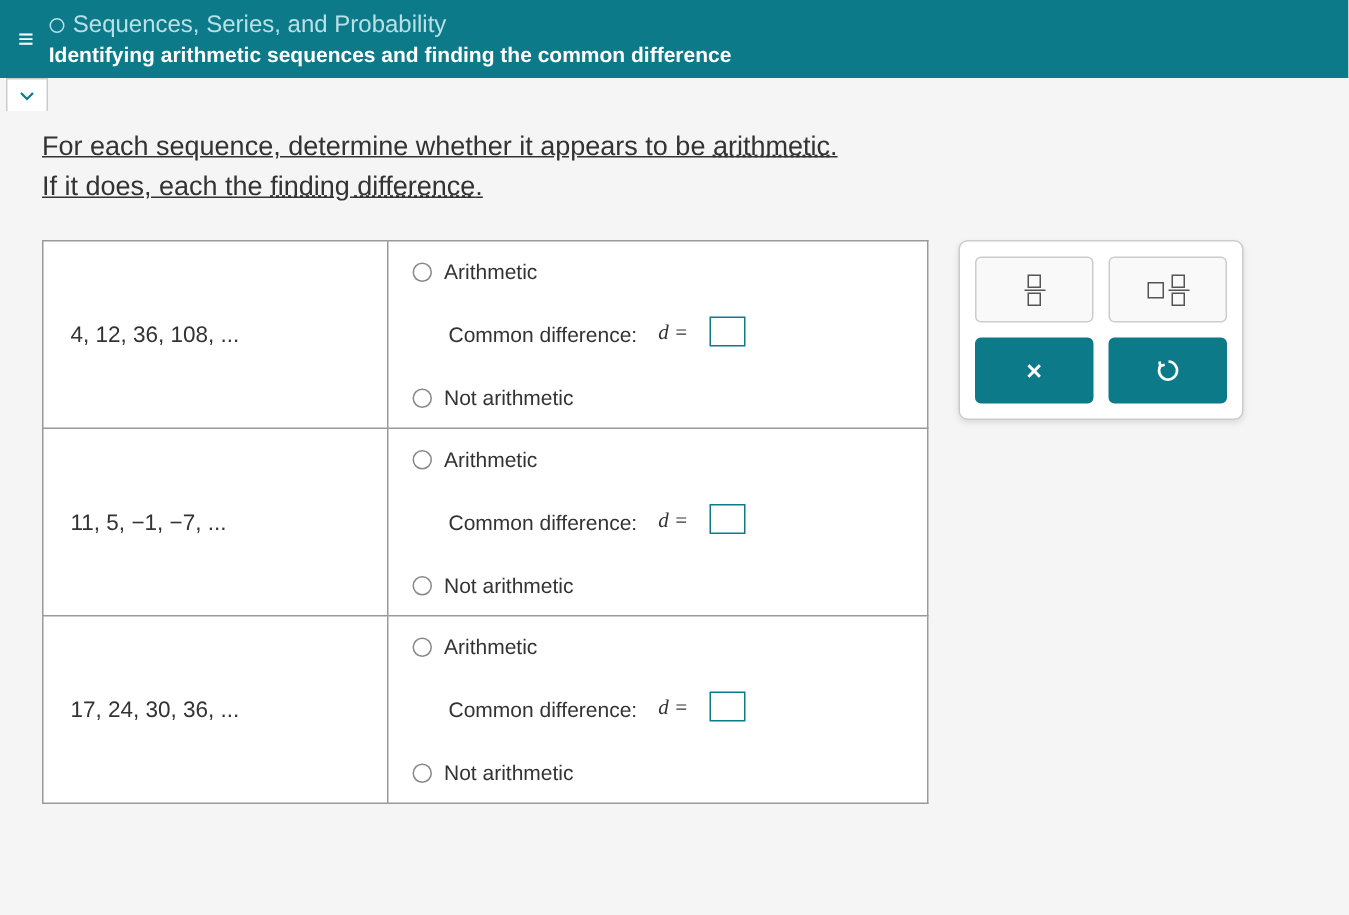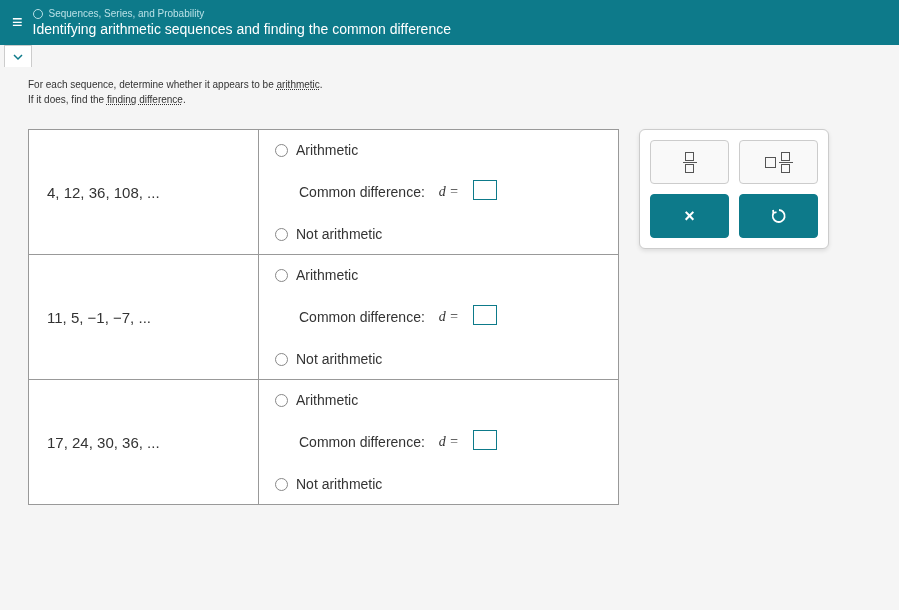--- a/index.html
+++ b/index.html
@@ -1,29 +1,29 @@
 <!DOCTYPE html>
 <html><head>
 <meta charset="utf-8">
 <style>
 * { box-sizing: border-box; margin: 0; padding: 0; }
 body { font-family: Arial, sans-serif; background: #f5f5f5; width: 899px; height: 610px; overflow: hidden; position: relative; }
 
 .header { background: #0d7a8a; color: white; padding: 8px 12px; display: flex; align-items: center; gap: 10px; }
 .menu-btn { color: white; font-size: 18px; cursor: pointer; }
 .header-text { flex: 1; }
-.breadcrumb { font-size: 10px; color: #b8e0e6; display: flex; align-items: flex-end; gap: 6px; }
+.breadcrumb { font-size: 16px; color: #b8e0e6; display: flex; align-items: center; gap: 6px; }
 .breadcrumb-icon { width: 10px; height: 10px; border: 1.5px solid #b8e0e6; border-radius: 50%; display: inline-block; }
-.lesson-title { font-size: 14px; font-weight: normal; margin-top: 2px; }
+.lesson-title { font-size: 14px; font-weight: bold; margin-top: 2px; }
 
 .chevron-tab { background: white; width: 28px; height: 22px; display: flex; align-items: center; justify-content: center; margin-left: 4px; border: 1px solid #ccc; border-bottom: none; }
 .chevron-tab svg { width: 12px; height: 12px; }
 
 .content { padding: 10px 28px 20px 28px; }
-.instructions { font-size: 10px; color: #333; line-height: 1.5; }
+.instructions { font-size: 18px; color: #333; line-height: 1.5; text-decoration: underline; }
 .instructions .underline { text-decoration: underline; text-decoration-style: dotted; }
 
 .work-area { display: flex; gap: 20px; margin-top: 22px; align-items: flex-start; }
 
 .seq-table { border-collapse: collapse; background: white; }
 .seq-table td { border: 1px solid #999; vertical-align: middle; }
 .seq-cell { width: 230px; padding: 14px 18px; font-size: 15px; color: #333; }
 .opt-cell { width: 360px; padding: 0; }
 .opt-row { padding: 12px 16px; font-size: 14px; color: #333; display: flex; align-items: center; gap: 8px; }
 .radio { width: 13px; height: 13px; border: 1.5px solid #888; border-radius: 50%; flex-shrink: 0; }
@@ -58,21 +58,21 @@
 
 <div class="chevron-tab">
   <svg viewBox="0 0 12 12">
       <path d="M2 4 L6 8 L10 4" fill="none" stroke="#0d7a8a" stroke-width="1.5"></path>
     </svg>
 </div>
 
 <div class="content">
   <div class="instructions">
     <span>For each sequence, determine whether it appears to be </span><span class="underline">arithmetic</span><span>.</span><br>
-    <span>If it does, find the </span><span class="underline">finding difference</span><span>.</span>
+    <span>If it does, each the </span><span class="underline">finding difference</span><span>.</span>
   </div>
 
   <div class="work-area">
     <table class="seq-table">
       <tbody>
           <tr>
         <td class="seq-cell">4, 12, 36, 108, ...</td>
         <td class="opt-cell">
           <div class="opt-row">
             <span class="radio"></span>

